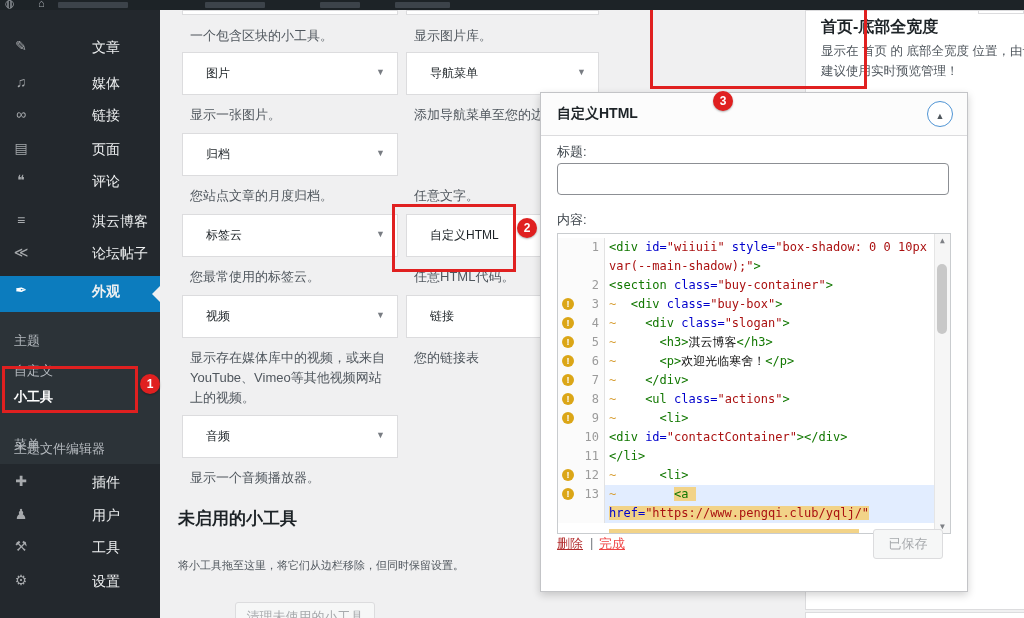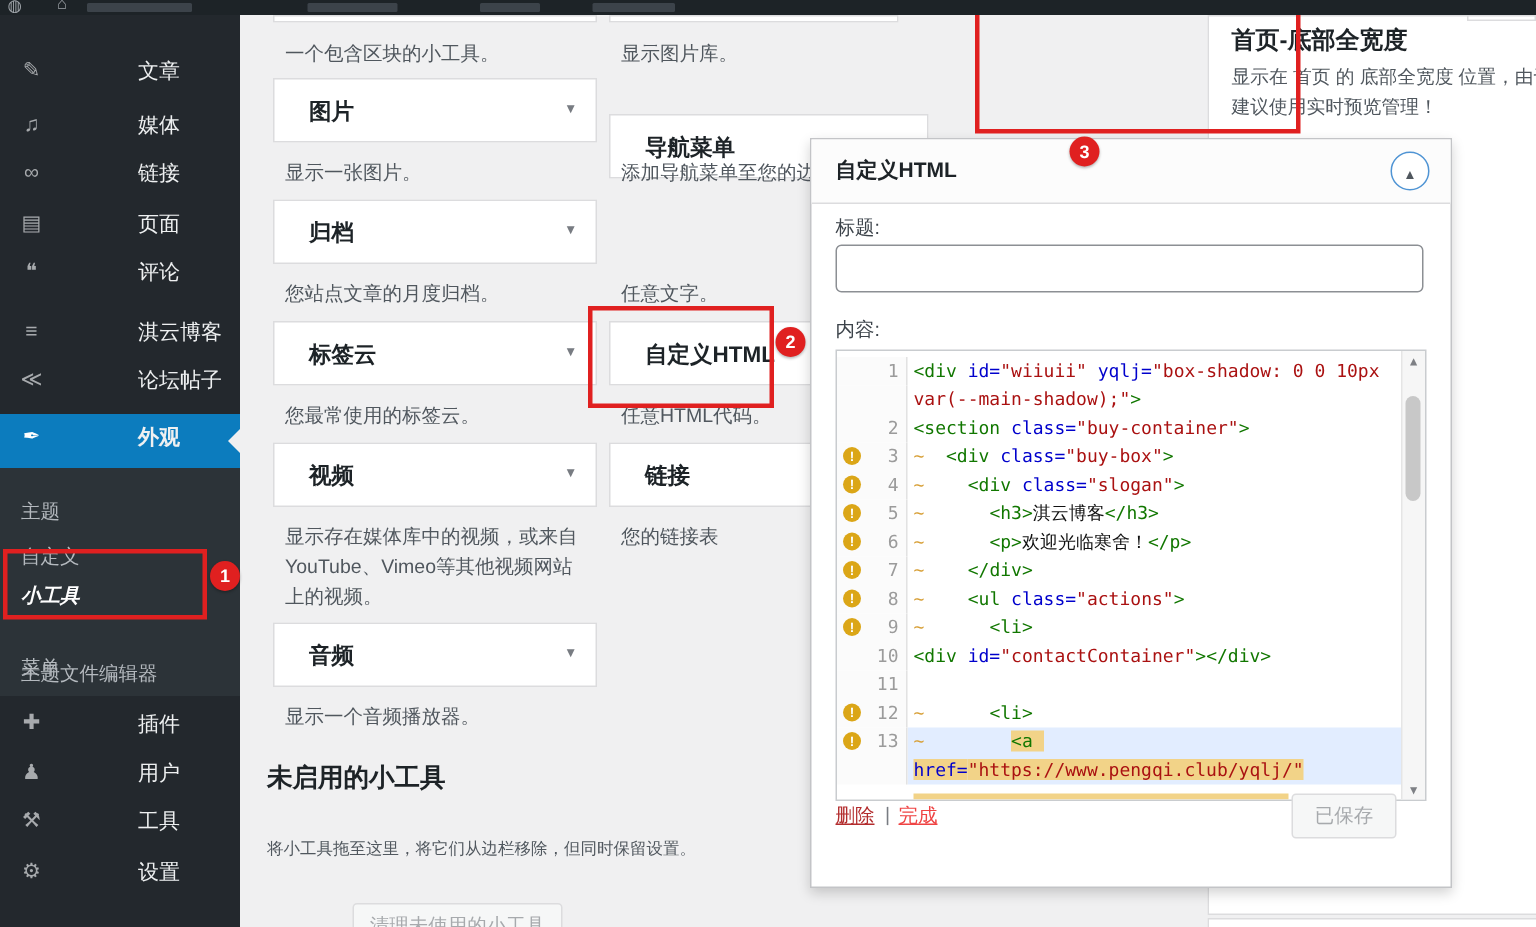--- a/index.html
+++ b/index.html
@@ -13,25 +13,25 @@
   .admin-menu{position:absolute;left:0;top:10px;width:160px;height:608px;background:#23282d;z-index:30;}
   .mi{position:absolute;left:0;width:160px;height:32px;color:#eef0f1;font-size:14px;cursor:pointer;}
   .mi .ico{position:absolute;left:12px;top:6px;width:18px;color:#a7aaad;font-size:14px;text-align:center;}
   .mi .lbl{position:absolute;left:52px;top:7px;margin-left:40px;}
   .mi.active{background:#0c7cbe;height:36px;font-weight:bold;}
   .mi.active .ico{color:#fff;}
   .mi.active:after{content:"";position:absolute;right:0;top:10px;border:8px solid transparent;border-right-color:#f0f0f1;}
   .submenu-bg{position:absolute;left:0;top:302px;width:160px;height:152px;background:#2c3338;}
   .smi{position:absolute;left:0;width:160px;height:26px;color:#b4b9be;font-size:13px;cursor:pointer;}
   .smi .lbl{position:absolute;left:14px;top:4px;}
-  .smi.active{color:#fff;font-weight:bold;font-style:italic;}
+  .smi.active{color:#fff;font-weight:bold;}
   
   .content{position:absolute;left:160px;top:10px;right:0;bottom:0;}
   .wbox{position:absolute;background:#fff;border:1px solid #dcdcde;box-sizing:border-box;height:43px;cursor:pointer;}
-  .wbox .wtitle{position:absolute;left:11px;top:12px;font-size:15px;font-weight:bold;color:#1d2327;padding-left:12px;}
+  .wbox .wtitle{position:absolute;left:11px;top:12px;font-size:12px;font-weight:normal;color:#1d2327;padding-left:12px;}
   .wbox .warr{position:absolute;right:12px;top:14px;font-size:9px;color:#787c82;}
   .wdesc{position:absolute;font-size:13px;color:#50575e;line-height:20px;}
   .cutbox{position:absolute;background:#fff;border:1px solid #dcdcde;box-sizing:border-box;}
   
   .inactive-h{position:absolute;font-size:17px;font-weight:bold;color:#1d2327;}
   .inactive-d{position:absolute;font-size:11px;color:#50575e;}
   .inactive-btn{position:absolute;background:#f6f7f7;border:1px solid #dcdcde;border-radius:3px;
                 color:#a7aaad;font-size:13px;text-align:center;line-height:26px;height:28px;}
   
   .area-box{position:absolute;left:645px;top:0px;width:325px;height:600px;background:#fff;
@@ -63,21 +63,21 @@
   .cm-num{position:absolute;right:5px;top:0;font-size:12px;color:#9b9b9b;}
   .cm-code{flex:1;padding-left:4px;font-size:12px;white-space:pre;}
   .cm-code.active{background:#e2edff;}
   .tk-tag{color:#117700;} .tk-attr{color:#0000cc;} .tk-str{color:#aa1111;}
   .tk-plain{color:#111;} .tk-tab{color:#d8a13a;}
   .hl{background:#f2d388;}
   .cm-strip{position:absolute;left:51px;bottom:0;width:250px;height:4px;background:#f2d388;}
   .cm-scrollbar{position:absolute;right:0;top:0;bottom:0;width:15px;background:#f6f6f6;border-left:1px solid #e5e5e5;}
   .sb-arrow{position:absolute;left:0;width:15px;text-align:center;font-size:8px;color:#7e8085;}
   .sb-thumb{position:absolute;left:2px;top:30px;width:10px;height:70px;background:#c8c8c8;border-radius:5px;}
-  .panel-footer{position:absolute;left:0;bottom:0;right:16px;height:72px;padding-left:17px;}
+  .panel-footer{position:absolute;left:0;bottom:0;right:4px;height:72px;padding-left:17px;}
   .pf-link{position:absolute;top:16px;font-size:13px;text-decoration:underline;cursor:pointer;}
   .pf-link.del{left:16px;color:#b32d2e;}
   .pf-sep{position:absolute;left:49px;top:16px;color:#787c82;font-size:13px;}
   .pf-link.done{left:58px;color:#ef4444;}
   .saved-btn{position:absolute;right:20px;top:10px;width:70px;height:30px;background:#f6f7f7;
              border:1px solid #dcdcde;border-radius:3px;color:#a7aaad;font-size:13px;}
   
   .ann-rect{position:absolute;border:3px solid #e02020;z-index:35;pointer-events:none;}
   .ann-badge{position:absolute;width:20px;height:20px;border-radius:50%;background:#e02020;color:#fff;
              font-size:12px;font-weight:bold;text-align:center;line-height:20px;z-index:36;
@@ -191,21 +191,21 @@
       </div>
       <label class="fld-label" style="top:50px">标题:</label>
       <input class="title-input" value="" style="">
       <label class="fld-label" style="top:118px">内容:</label>
       <div class="editor">
         <div class="cm-rows" id="cmRows">
             <div class="cm-row">
               <span class="cm-gutter">
                 <span class="cm-num">1</span>
               </span>
-              <span class="cm-code"><span class="tk-tag">&lt;div </span><span class="tk-attr">id=</span><span class="tk-str">"wiiuii"</span><span class="tk-plain"> </span><span class="tk-attr">yqlj=</span><span class="tk-str">"box-shadow: 0 0 10px</span></span>
+              <span class="cm-code"><span class="tk-tag">&lt;div </span><span class="tk-attr">id=</span><span class="tk-str">"wiiuii"</span><span class="tk-plain"> </span><span class="tk-attr">style=</span><span class="tk-str">"box-shadow: 0 0 10px</span></span>
             </div>
             <div class="cm-row">
               <span class="cm-gutter"></span>
               <span class="cm-code"><span class="tk-str">var(--main-shadow);"</span><span class="tk-tag">&gt;</span></span>
             </div>
             <div class="cm-row">
               <span class="cm-gutter">
                 <span class="cm-num">2</span>
               </span>
               <span class="cm-code"><span class="tk-tag">&lt;section </span><span class="tk-attr">class=</span><span class="tk-str">"buy-container"</span><span class="tk-tag">&gt;</span></span>
@@ -262,20 +262,21 @@
             <div class="cm-row">
               <span class="cm-gutter">
                 <span class="cm-num">10</span>
               </span>
               <span class="cm-code"><span class="tk-tag">&lt;div </span><span class="tk-attr">id=</span><span class="tk-str">"contactContainer"</span><span class="tk-tag">&gt;&lt;/div&gt;</span></span>
             </div>
             <div class="cm-row">
               <span class="cm-gutter">
                 <span class="cm-num">11</span>
               </span>
+              <span class="cm-code"><span class="tk-tag">&lt;/li&gt;</span></span>
             </div>
             <div class="cm-row">
               <span class="cm-gutter">
                 <span class="cm-warn">!</span>
                 <span class="cm-num">12</span>
               </span>
               <span class="cm-code"><span class="tk-tab">~</span><span class="tk-plain">      </span><span class="tk-tag">&lt;li&gt;</span></span>
             </div>
             <div class="cm-row">
               <span class="cm-gutter">
@@ -323,21 +324,21 @@
         <span class="wtitle">视频</span>
         <span class="warr">▼</span>
       </div>
       <div class="wdesc" style="left: 30px; top: 338px; width: 206px;">显示存在媒体库中的视频，或来自 YouTube、Vimeo等其他视频网站 上的视频。</div>
       <div class="wbox" style="left: 22px; top: 405px; width: 216px;">
         <span class="wtitle">音频</span>
         <span class="warr">▼</span>
       </div>
       <div class="wdesc" style="left: 30px; top: 458px; width: 206px;">显示一个音频播放器。</div>
       <div class="wdesc" style="left: 254px; top: 16px; width: 183px;">显示图片库。</div>
-      <div class="wbox" style="left: 246px; top: 42px; width: 213px; margin-top: 24px;">
+      <div class="wbox" style="left: 246px; top: 42px; width: 193px;">
         <span class="wtitle">导航菜单</span>
         <span class="warr">▼</span>
       </div>
       <div class="wdesc" style="left: 254px; top: 95px; width: 183px;">添加导航菜单至您的边栏</div>
       <div class="wdesc" style="left: 254px; top: 176px; width: 183px;">任意文字。</div>
       <div class="wbox" style="left: 246px; top: 204px; width: 193px;">
         <span class="wtitle">自定义HTML</span>
         <span class="warr">▼</span>
       </div>
       <div class="wdesc" style="left: 254px; top: 257px; width: 183px;">任意HTML代码。</div>

